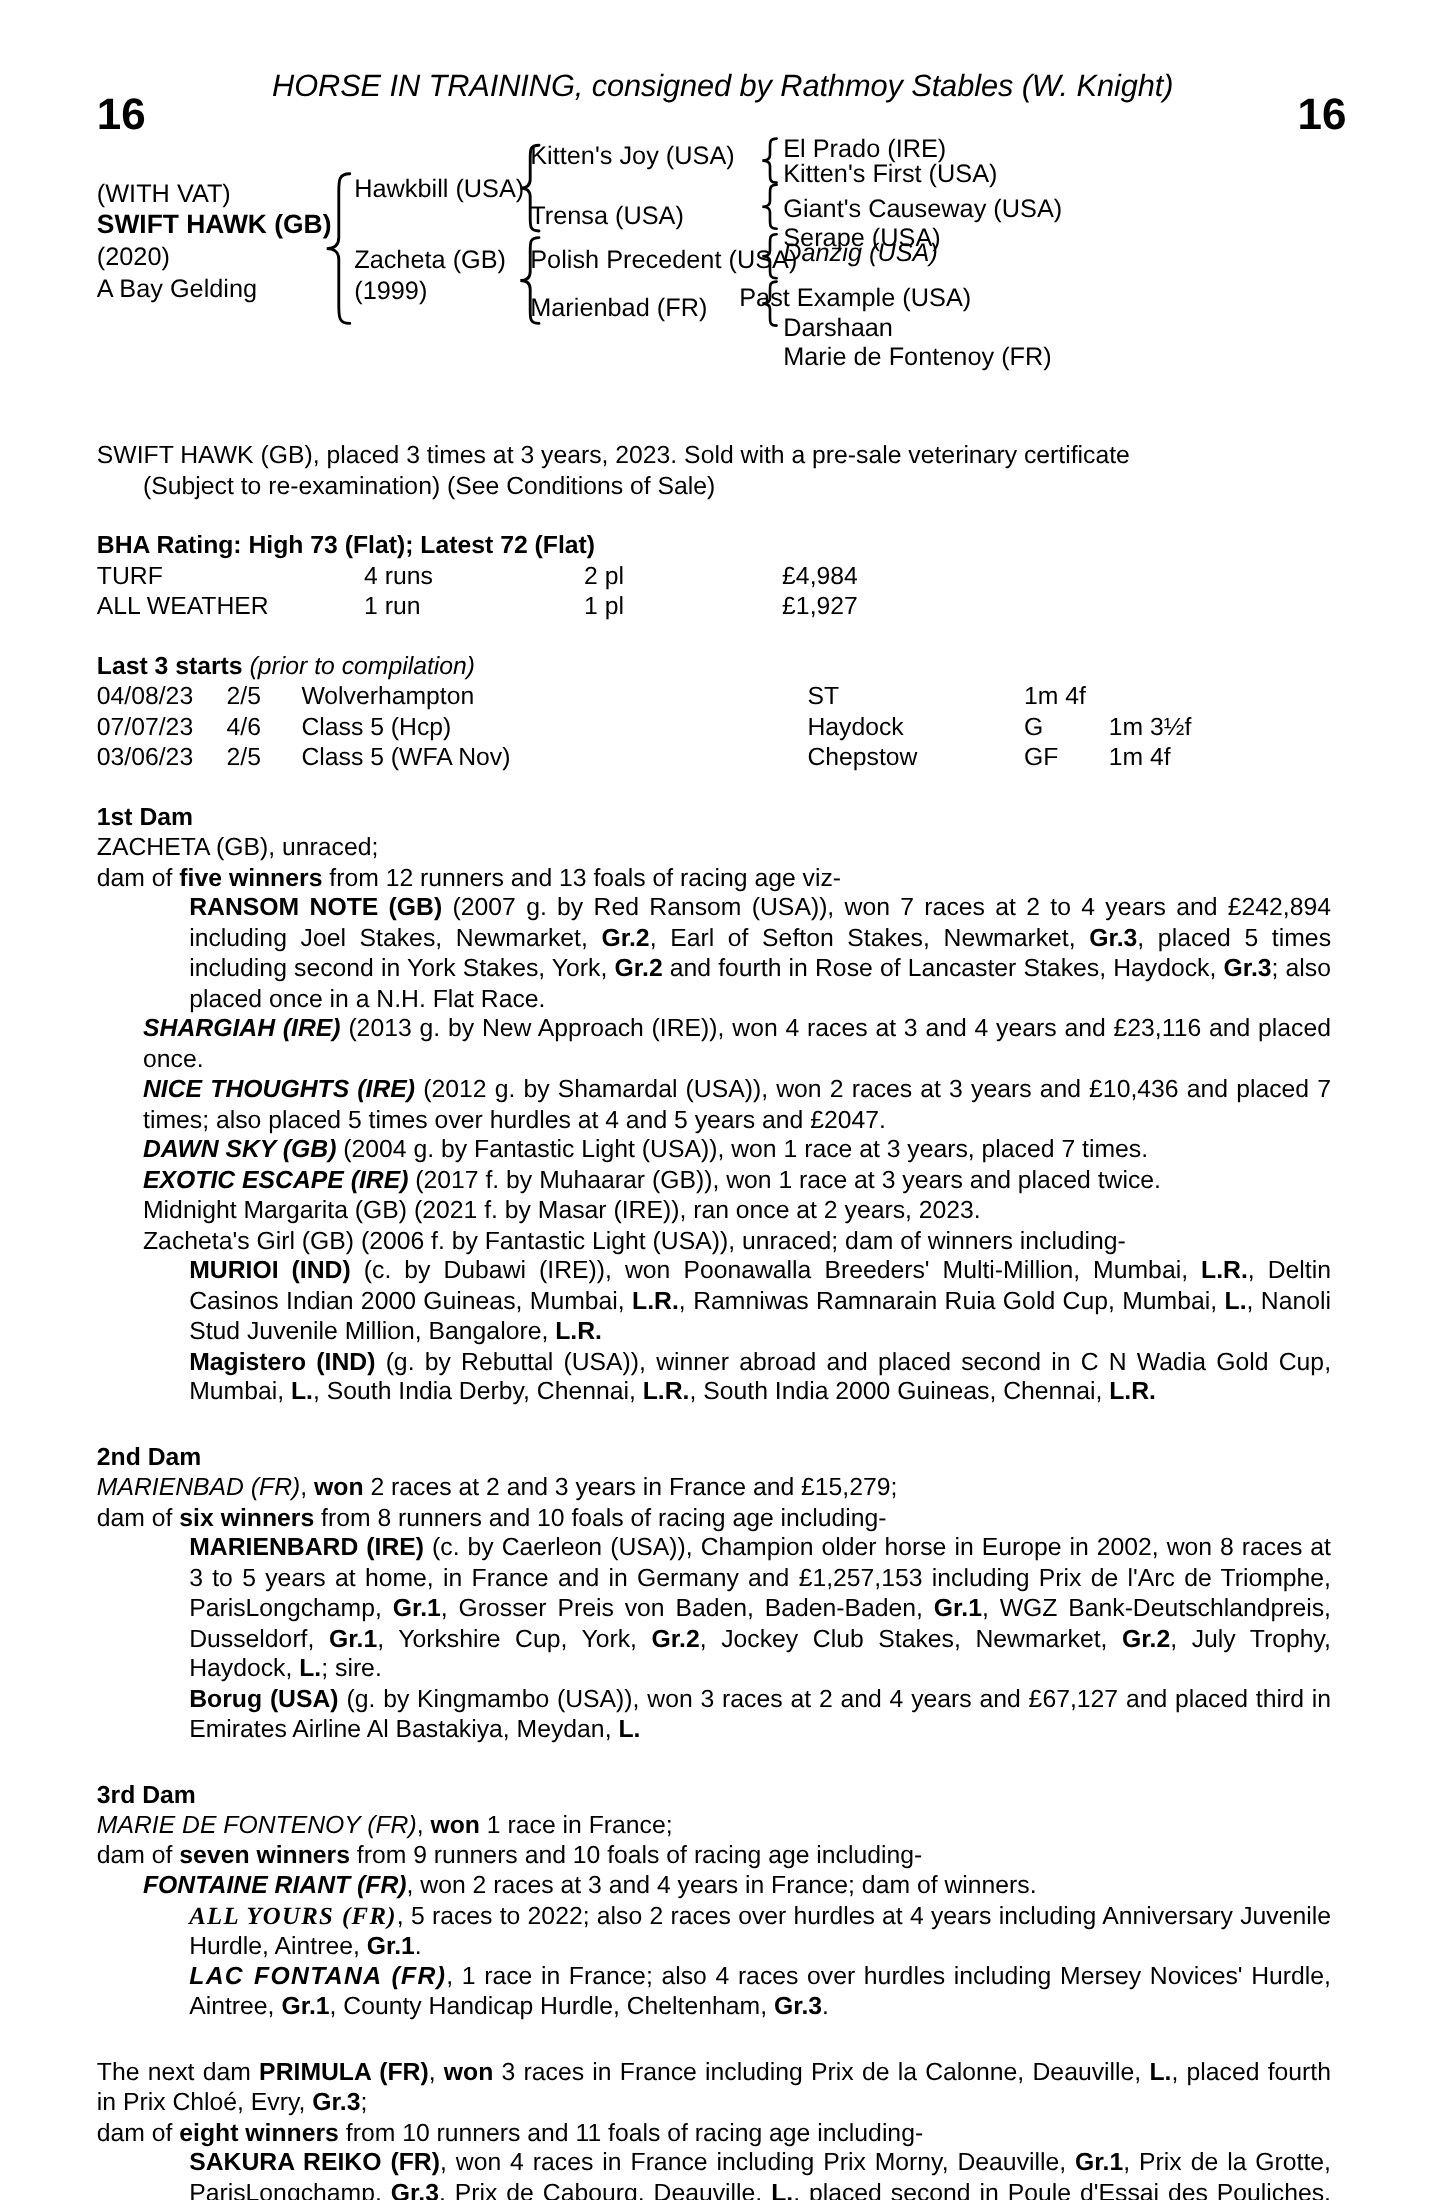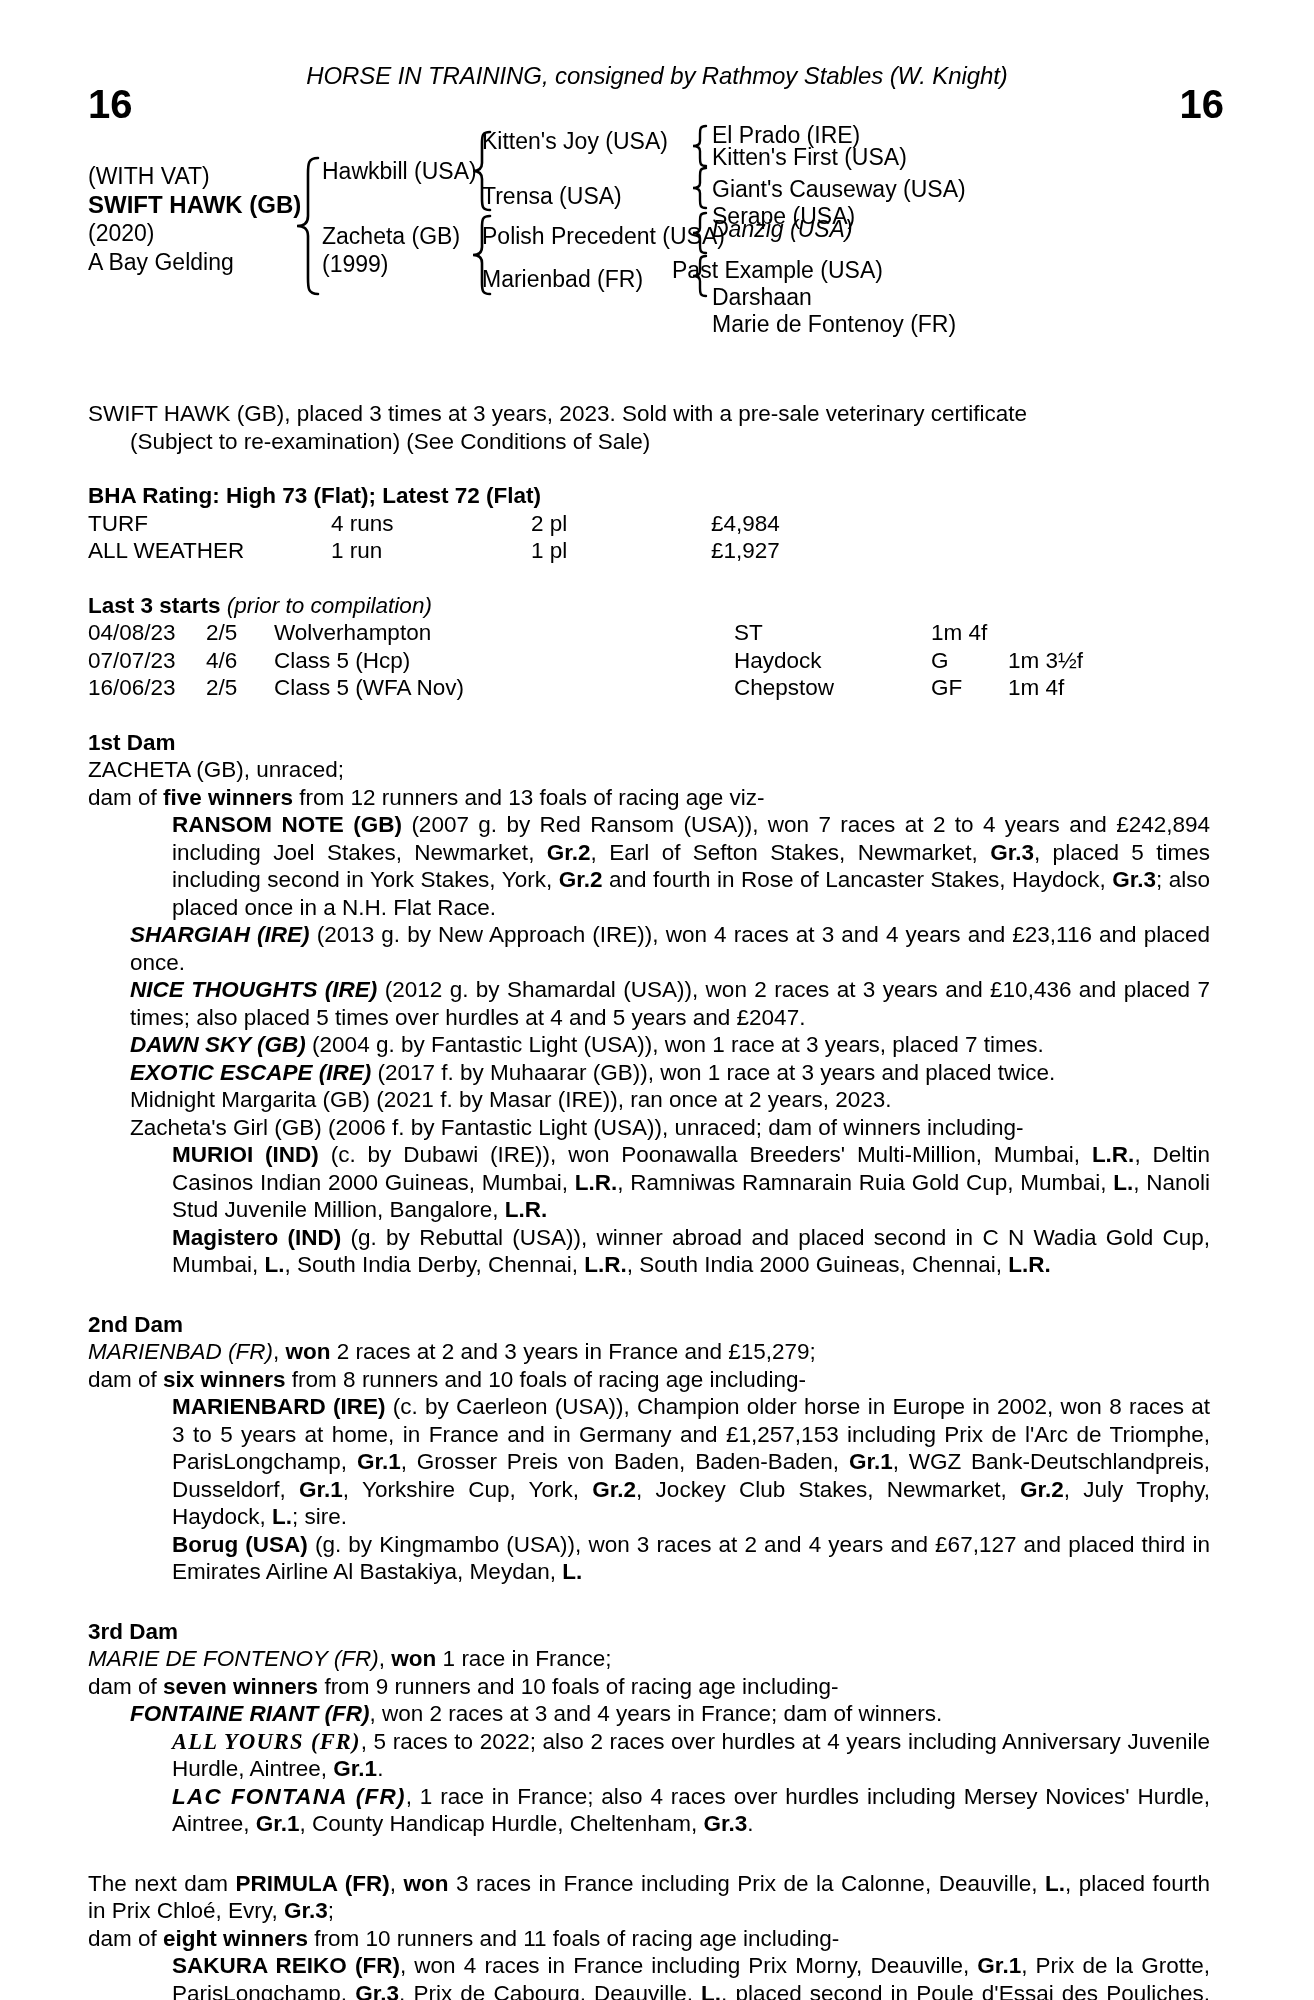--- a/index.html
+++ b/index.html
@@ -28,21 +28,21 @@
     position: relative;
     height: 118px;
   }
   .hdr-title {
     position: absolute;
     top: 62px;
     left: 0;
     width: 1314px;
     text-align: center;
     font-style: italic;
-    font-size: 24px;
+    font-size: 28px;
     letter-spacing: -0.1px;
   }
   .lot-left {
     position: absolute;
     top: 82px;
     left: 88px;
     font-size: 40px;
     font-weight: bold;
   }
   .lot-right {
@@ -242,21 +242,21 @@
     </div>
     <div class="starts-row">
       <div>07/07/23</div>
       <div>4/6</div>
       <div>Class 5 (Hcp)</div>
       <div>Haydock</div>
       <div>G</div>
       <div>1m 3½f</div>
     </div>
     <div class="starts-row">
-      <div>16/06/23</div>
+      <div>03/06/23</div>
       <div>2/5</div>
       <div>Class 5 (WFA Nov)</div>
       <div>Chepstow</div>
       <div>GF</div>
       <div>1m 4f</div>
     </div>
 
     <div class="gap-md"></div>
 
     <p class="sect-head">1st Dam</p>

